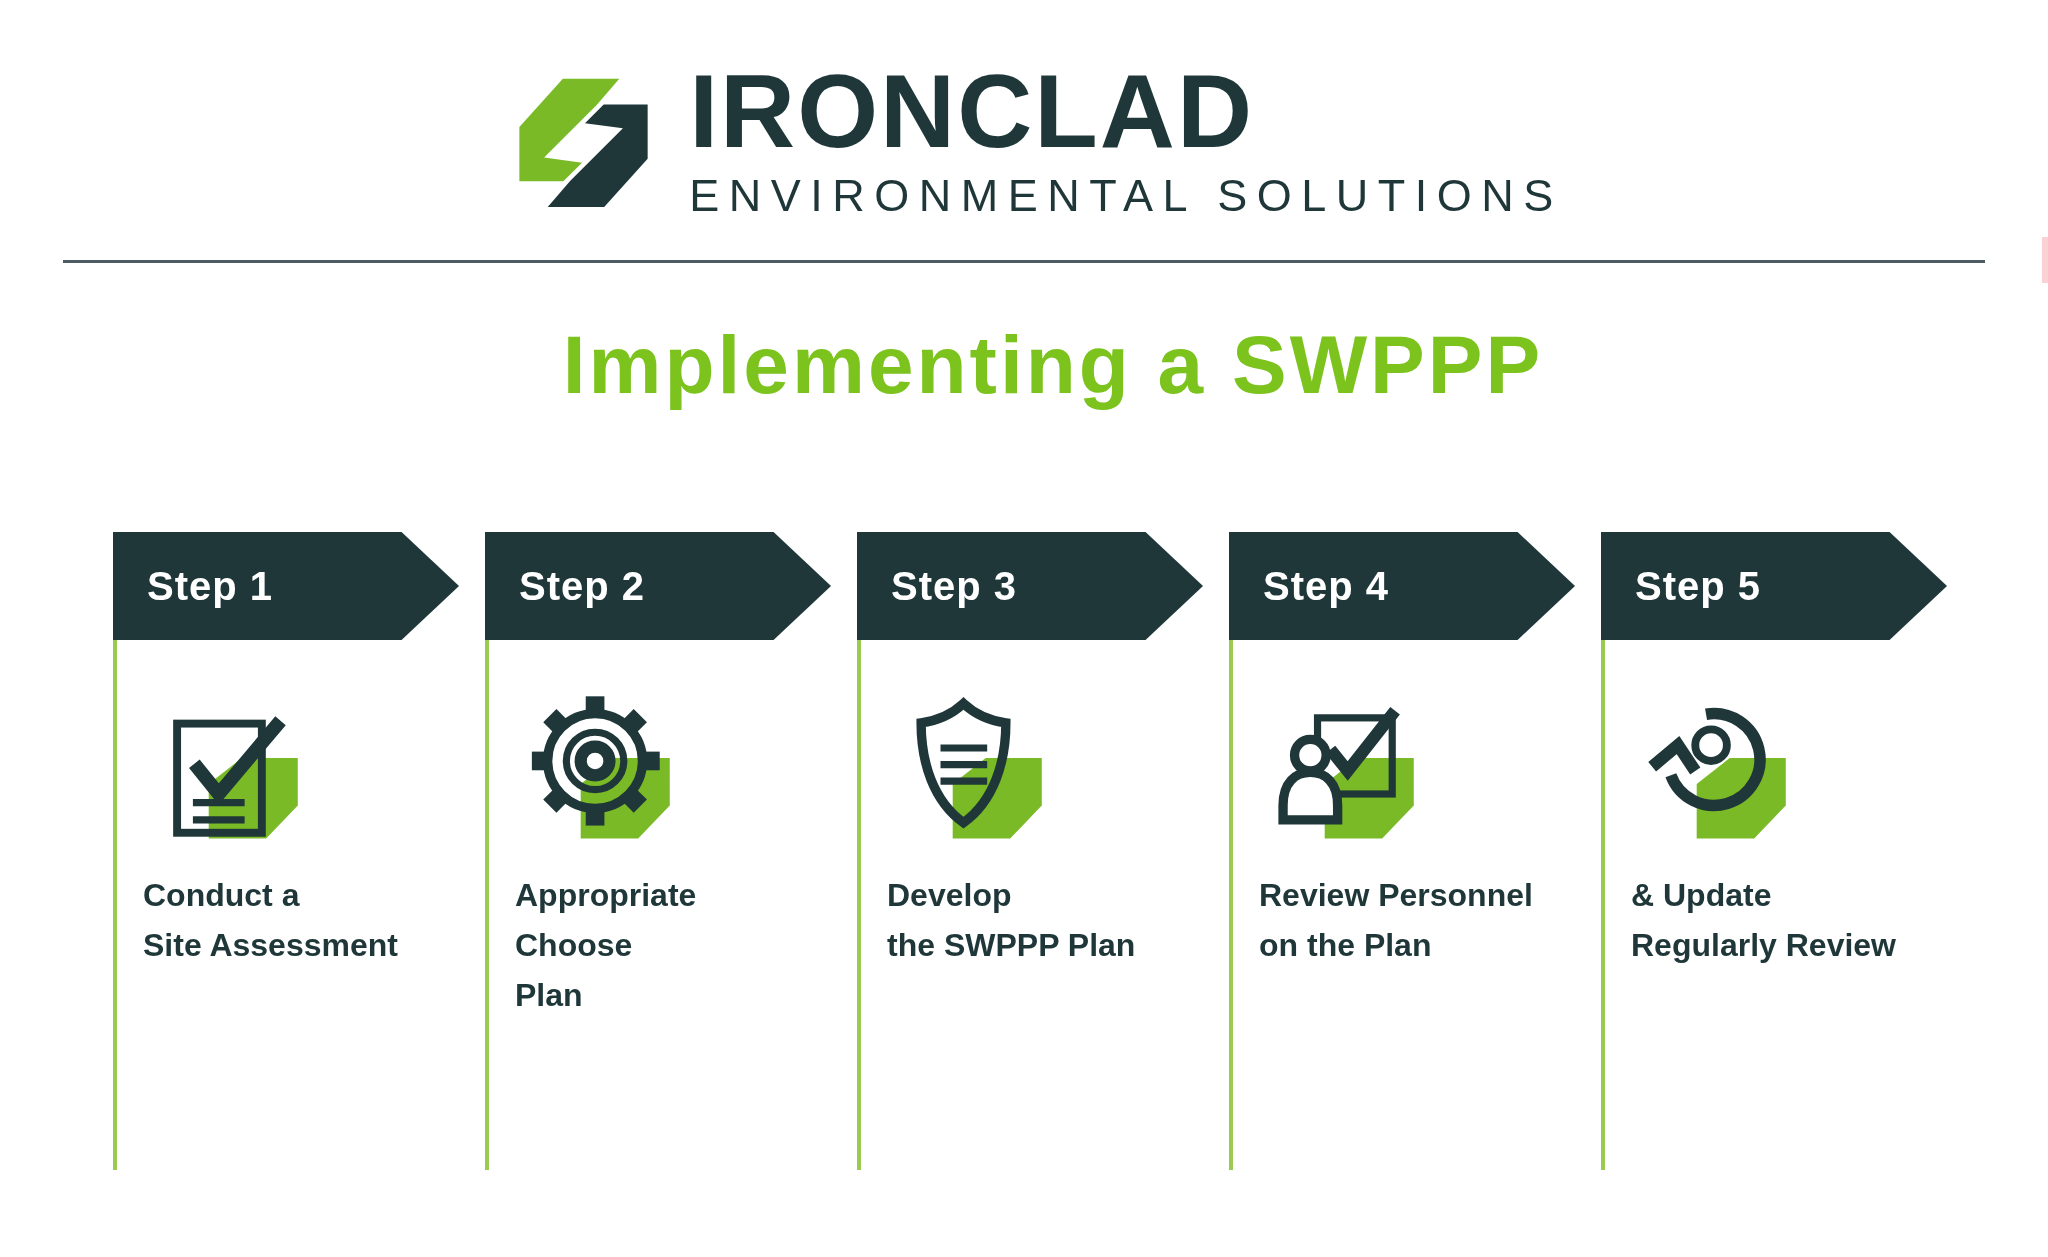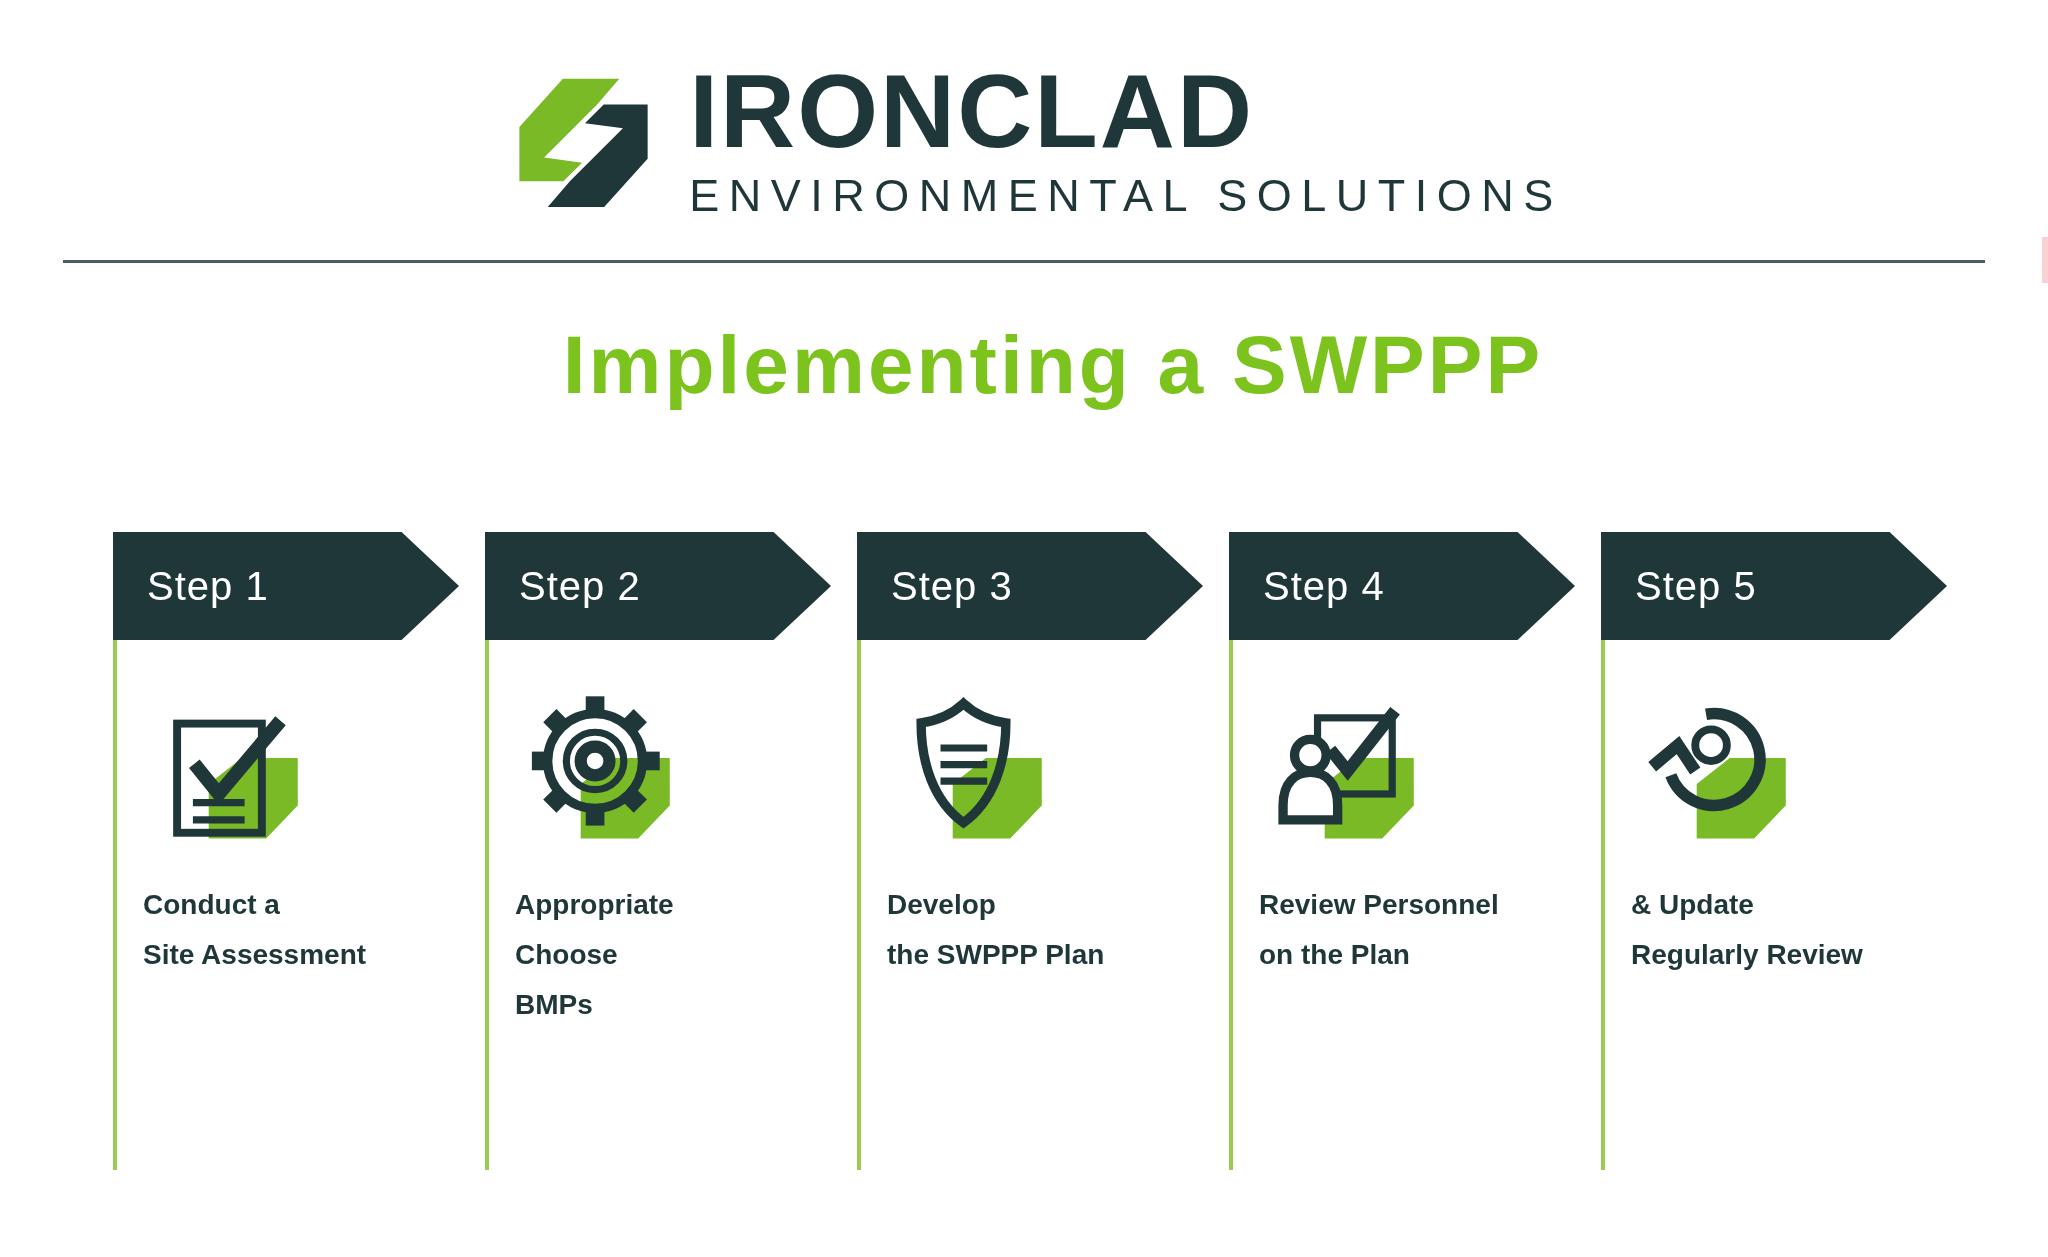--- a/index.html
+++ b/index.html
@@ -15,25 +15,25 @@
   .brand-tagline{font-size:45px;font-weight:500;color:var(--dark);letter-spacing:9.5px;margin-top:10px;white-space:nowrap;}
   .divider{position:absolute;left:63px;top:260px;width:1922px;height:3px;background:#4c5c60;}
   .edge-artifact{position:absolute;right:0;top:237px;width:6px;height:46px;background:#fad2d6;}
   .title{position:absolute;top:318px;left:0;width:100%;text-align:center;
     font-size:82px;font-weight:800;color:var(--green);letter-spacing:3px;padding-left:29px;}
   .steps{position:absolute;top:532px;left:113px;display:flex;}
   .step-col{position:relative;width:372px;height:638px;}
   .v-line{position:absolute;left:0;top:0;width:4px;height:100%;background:var(--line-green);}
   .arrow{width:346px;height:108px;background:var(--dark);color:#fff;
     clip-path:polygon(0 0, 83.4% 0, 100% 50%, 83.4% 100%, 0 100%);
-    font-size:40px;font-weight:400;letter-spacing:1px;line-height:108px;
+    font-size:40px;font-weight:700;letter-spacing:1px;line-height:108px;
     padding-left:34px;box-sizing:border-box;}
   .icon-wrap{margin:52px 0 0 44px;width:158px;height:158px;}
   .icon-wrap svg{width:158px;height:158px;display:block;}
-  .step-text{margin:30px 30px 0 30px;font-size:28px;font-weight:700;color:var(--dark);line-height:50px;}
+  .step-text{margin:20px 30px 0 30px;font-size:32px;font-weight:700;color:var(--dark);line-height:50px;}
   .step-text span{display:block;}
   .stroke-dark{stroke:var(--dark);fill:none;}
   .fill-dark{fill:var(--dark);}
   .fill-green{fill:var(--accent-green);}
   .fill-white-sd{fill:#ffffff;stroke:var(--dark);}
 </style>
 </head>
 <body style="--dark: #1f3739; --green: #7cc31e; --accent-green: #79ba26; --line-green: #9acb50;">
 
 <div class="header">
@@ -90,21 +90,21 @@
           <line x1="138.7" y1="49.3" x2="155" y2="33"></line>
         </g>
         <circle class="stroke-dark" cx="92" cy="96" r="66" stroke-width="13"></circle>
         <circle class="stroke-dark" cx="92" cy="96" r="40" stroke-width="10"></circle>
         <circle class="stroke-dark" cx="92" cy="96" r="20" stroke-width="17"></circle>
       </svg>
     </div>
     <div class="step-text">
       <span>Appropriate</span>
       <span>Choose</span>
-      <span>BMPs</span>
+      <span>Plan</span>
     </div>
   </div>
 
   <div class="step-col">
     <div class="v-line"></div>
     <div class="arrow">Step 3</div>
     <div class="icon-wrap">
       <svg viewBox="0 0 220 220">
         <polygon class="fill-green" points="118,92 196,92 196,158 152,204 72,204 72,128"></polygon>
         <path class="stroke-dark" stroke-width="13" d="M87,16 C72,30 50,40 28,43 C28,98 45,152 87,182 C129,152 146,98 146,43 C124,40 102,30 87,16 Z"></path>

